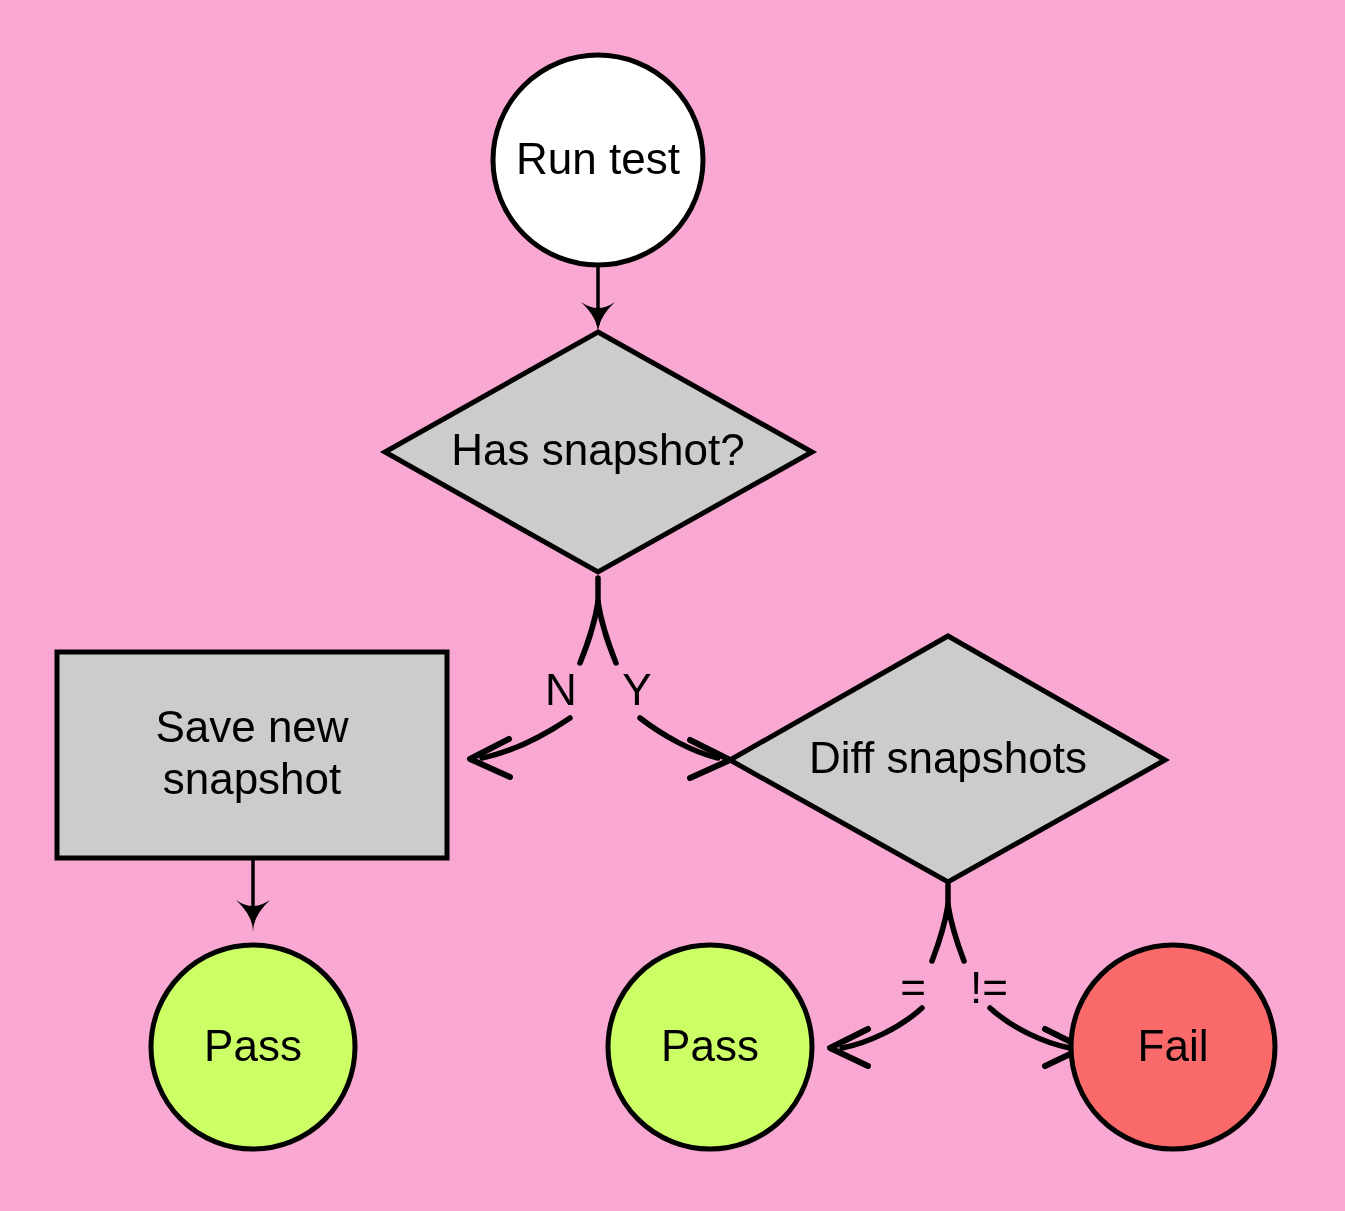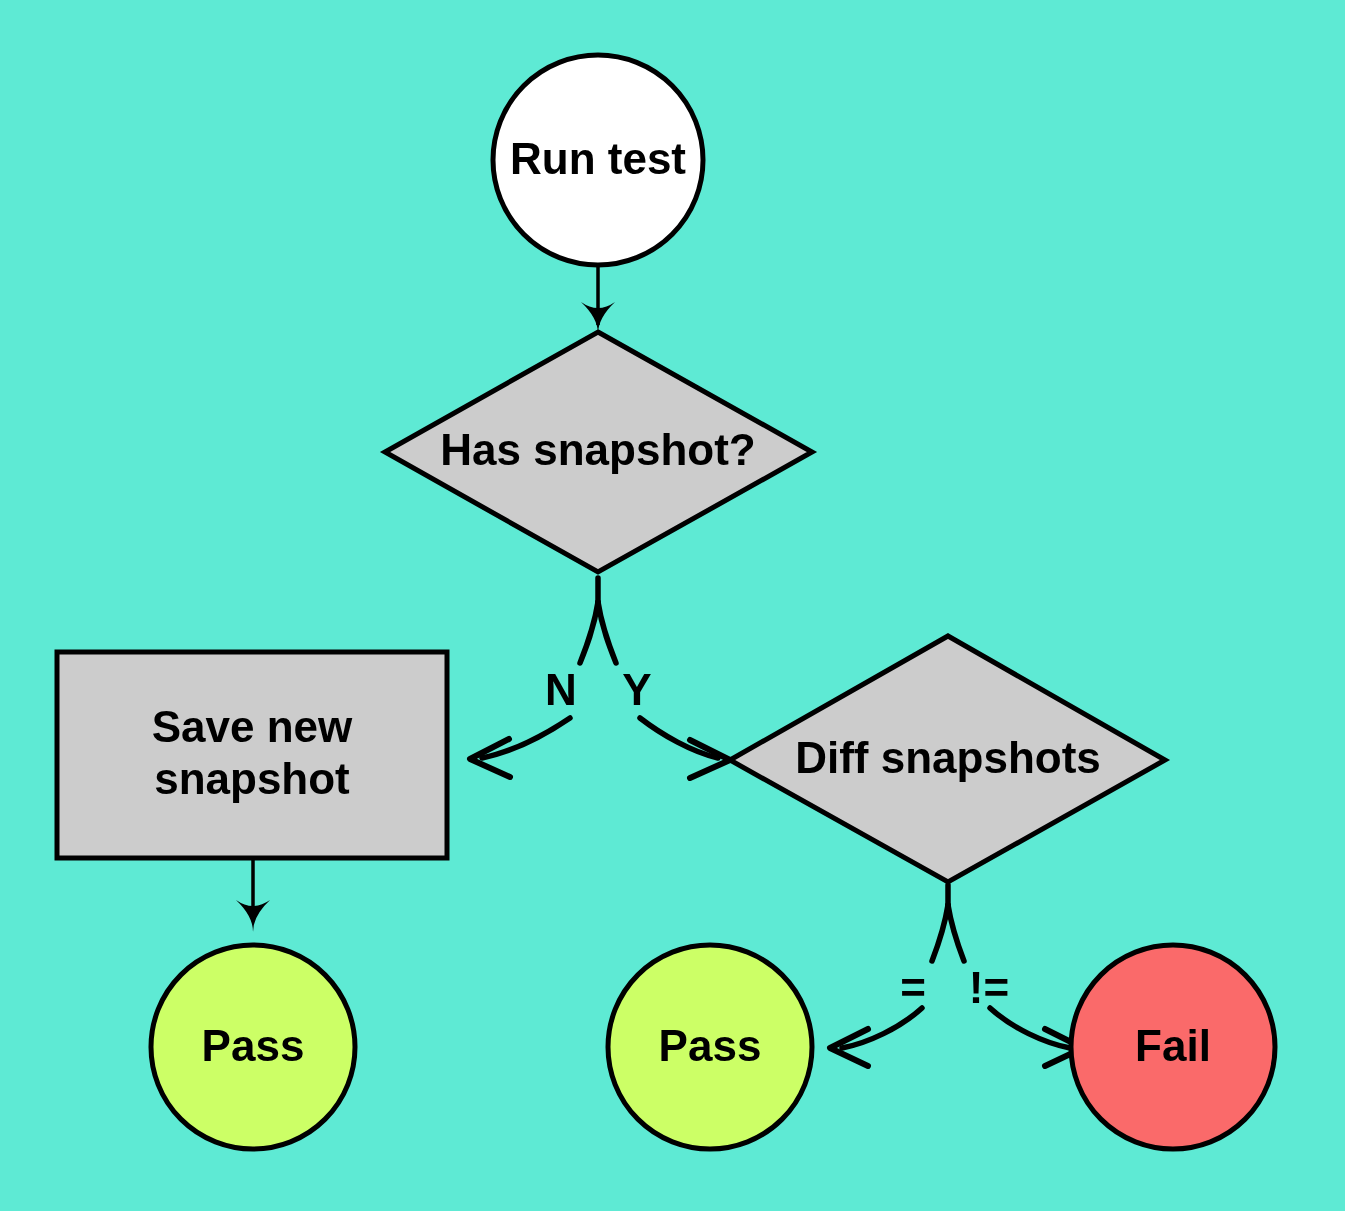--- a/index.html
+++ b/index.html
@@ -7,23 +7,22 @@
     padding: 0;
     background: #ffffff;
   }
   body {
     font-family: "Liberation Sans", sans-serif;
   }
   #canvas {
     position: relative;
     width: 1345px;
     height: 1211px;
-    background: #5eead4;
+    background: #f9a8d4;
     overflow: hidden;
-    font-weight: bold;
   }
   #flow-svg {
     position: absolute;
     top: 0;
     left: 0;
     width: 1345px;
     height: 1211px;
     display: block;
   }
   .node-shape {

